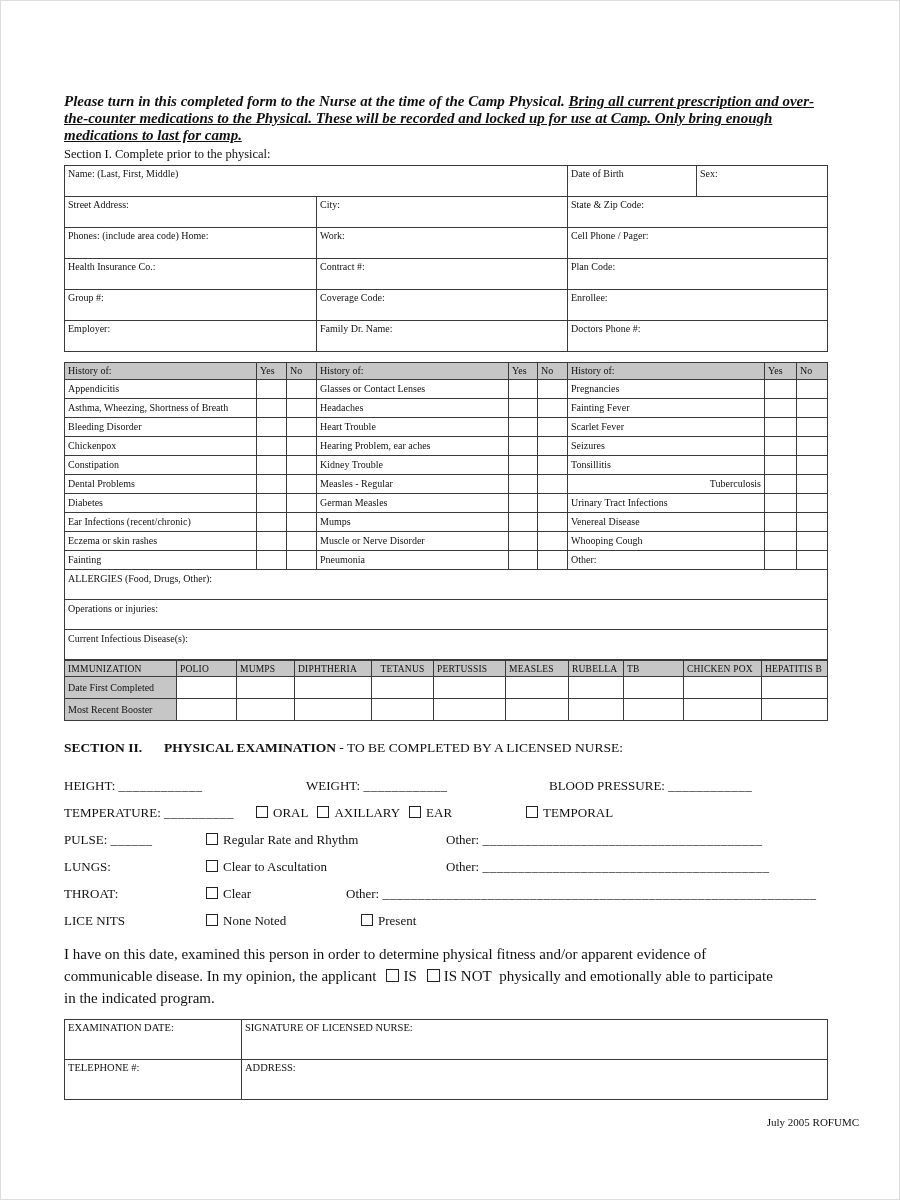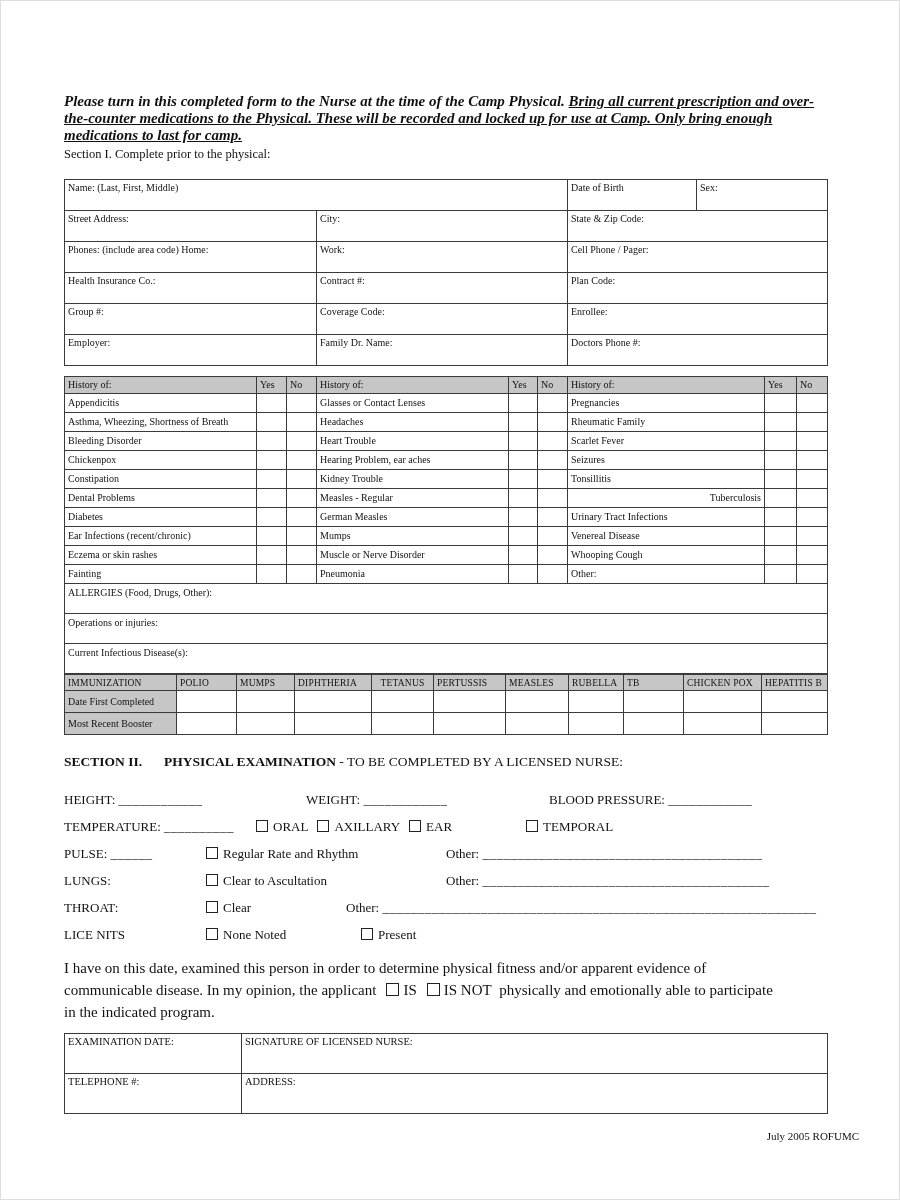--- a/index.html
+++ b/index.html
@@ -10,21 +10,21 @@
   
   .intro{font-weight:bold;font-style:italic;font-size:15px;line-height:17px;width:764px;}
   .intro .ul{text-decoration:underline;}
   .sec1-label{font-size:12.5px;margin-top:2px;line-height:16px;}
 
   
   .gtable{border-top:1px solid #3a3a3a;border-left:1px solid #3a3a3a;}
   .trow{display:flex;}
   .tcell{border-right:1px solid #3a3a3a;border-bottom:1px solid #3a3a3a;box-sizing:border-box;
          font-size:10px;line-height:12px;padding:2px 3px;overflow:hidden;}
-  .ptable{margin-top:17px;font-family:Liberation Serif, serif;}
+  .ptable{margin-top:3px;font-family:Liberation Serif, serif;}
   .ptable .tcell{height:31px;}
   .htable{margin-top:10px;}
   .htable .hdr .tcell{background:#c6c6c6;height:17px;padding-top:2px;}
   .htable .tcell{height:19px;display:flex;align-items:center;}
   .htable .note{height:30px !important;align-items:flex-start !important;padding-top:3px;}
   .itable .tcell{height:22px;display:flex;align-items:center;}
   .itable .ihdr .tcell{background:#c6c6c6;height:16px;font-size:9.5px;letter-spacing:0.2px;}
   .itable .rowlab{background:#c6c6c6;}
   .xtable{margin-top:10px;}
   .xtable .tcell{height:40px;font-size:10.5px;}
@@ -149,21 +149,21 @@
             <span>Asthma, Wheezing, Shortness of Breath</span>
           </div>
           <div class="tcell" style="width: 30px;"></div>
           <div class="tcell" style="width: 30px;"></div>
           <div class="tcell" style="width: 192px;">
             <span>Headaches</span>
           </div>
           <div class="tcell" style="width: 29px;"></div>
           <div class="tcell" style="width: 30px;"></div>
           <div class="tcell" style="width: 197px;">
-            <span>Rheumatic Family</span>
+            <span>Fainting Fever</span>
           </div>
           <div class="tcell" style="width: 32px;"></div>
           <div class="tcell" style="width: 31px;"></div>
         </div>
         <div class="trow">
           <div class="tcell" style="width: 192px;">
             <span>Bleeding Disorder</span>
           </div>
           <div class="tcell" style="width: 30px;"></div>
           <div class="tcell" style="width: 30px;"></div>

